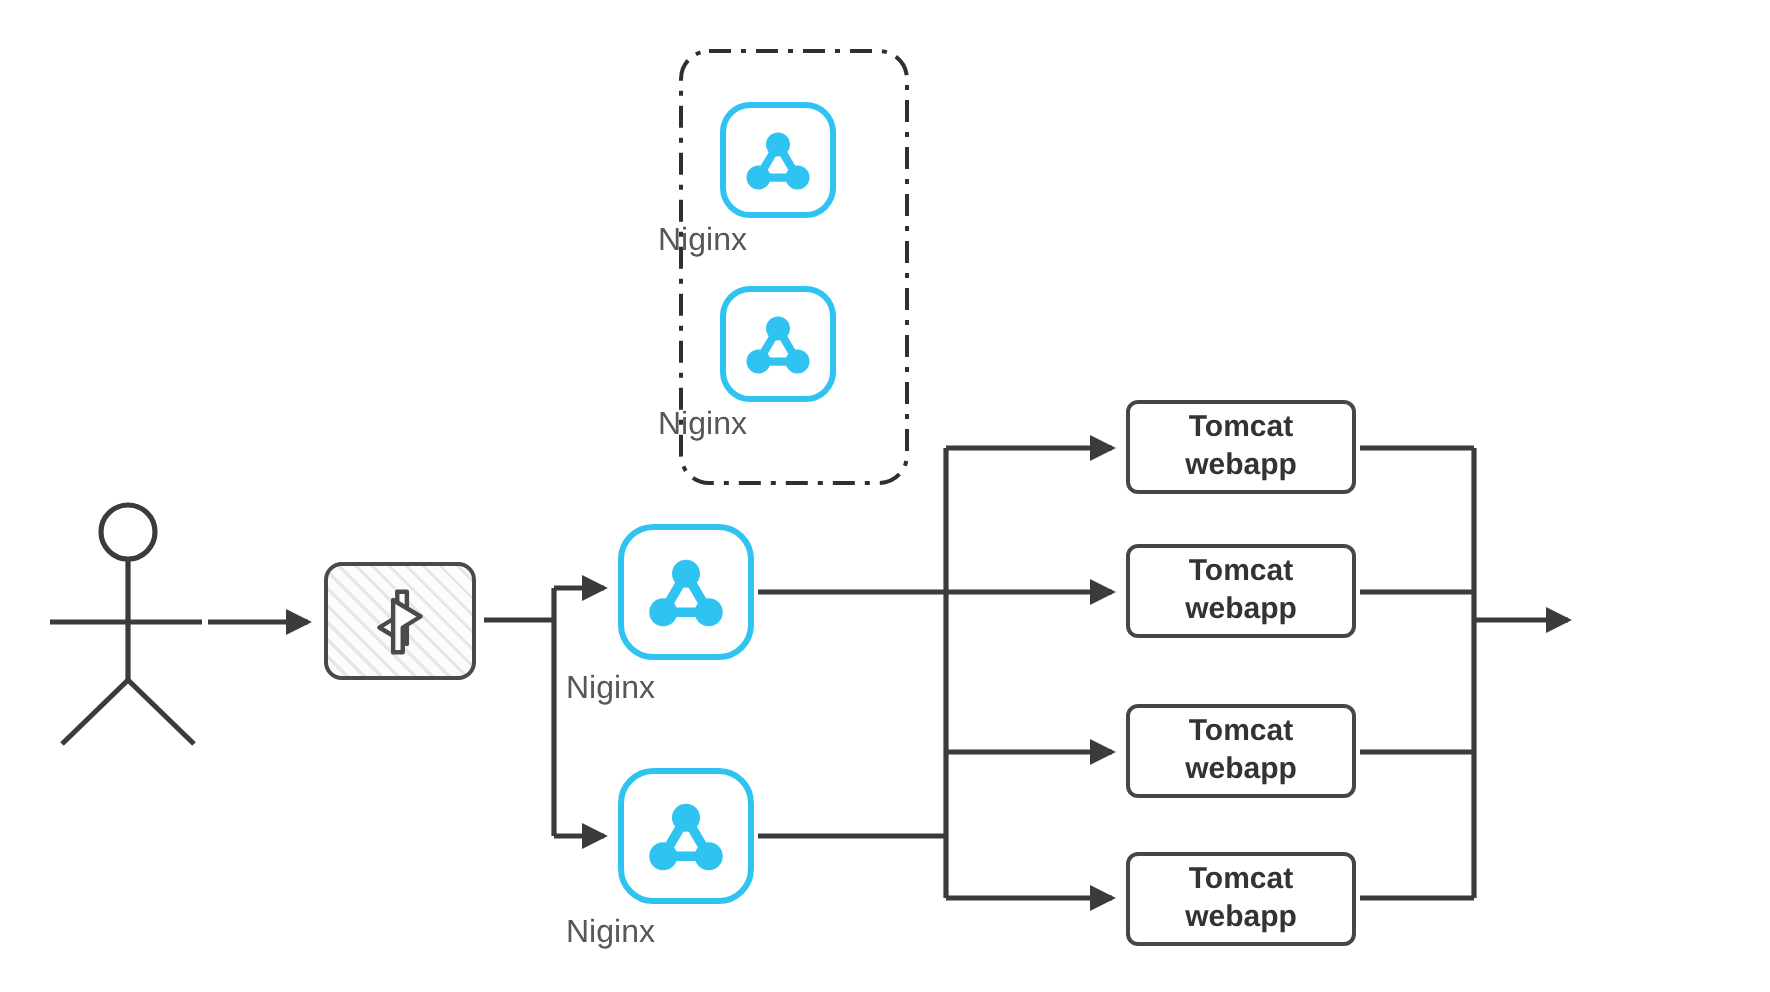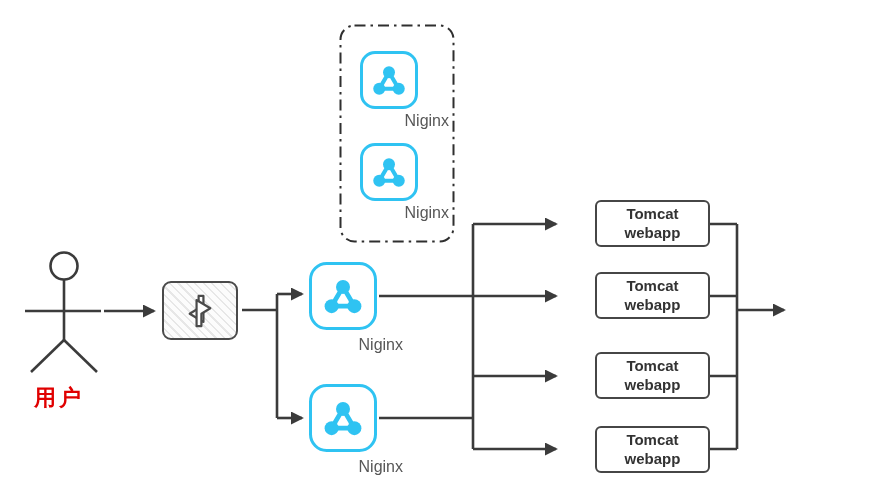--- a/index.html
+++ b/index.html
@@ -25,32 +25,31 @@
     display:flex;align-items:center;justify-content:center;
   }
 
   
   .squircle{
     box-sizing:border-box;background:#ffffff;border:3px solid #2fc3f2;border-radius:26%;
     display:flex;align-items:center;justify-content:center;width:100%;height:100%;
   }
   .nginx-node{position:absolute;z-index:2;}
   .nlabel{
-    position:absolute;width:120px;text-align:right;z-index:2;
+    position:absolute;width:120px;text-align:left;z-index:2;
     color:#575757;font-size:16px;
   }
 
   
   .tomcat{
     position:absolute;left:563px;width:115px;height:47px;box-sizing:border-box;z-index:2;
     border:2px solid #464646;border-radius:6px;background:#ffffff;
     display:flex;align-items:center;justify-content:center;text-align:center;
     font-size:15px;font-weight:bold;color:#333333;line-height:1.25;
     padding:0 14px;
-    margin-left:32px;
   }
 
   
   .sql{position:absolute;left:791px;top:267px;width:64px;height:86px;z-index:2;}
 </style>
 </head>
 <body>
 
 <div class="canvas">
 
@@ -92,21 +91,20 @@
       <line x1="680" y1="224" x2="737" y2="224"></line>
       <line x1="680" y1="296" x2="737" y2="296"></line>
       <line x1="680" y1="376" x2="737" y2="376"></line>
       <line x1="680" y1="449" x2="737" y2="449"></line>
       <line x1="737" y1="224" x2="737" y2="449"></line>
 
       <line x1="737" y1="310" x2="784" y2="310" marker-end="url(#arr)"></line>
     </g>
   </svg>
 
-  <div class="user-label">用户</div>
 
   <div class="lb-box">
     <svg width="46" height="44" viewBox="0 0 64 64">
       <g fill="#fdfdfd" stroke="#4a4a4a" stroke-width="3.2" stroke-linejoin="round">
         <path d="M30,10 L37,10 L37,48 L17,36 L30,28 Z"></path>
         <path d="M34,54 L27,54 L27,16 L47,28 L34,36 Z"></path>
       </g>
     </svg>
   </div>
 

